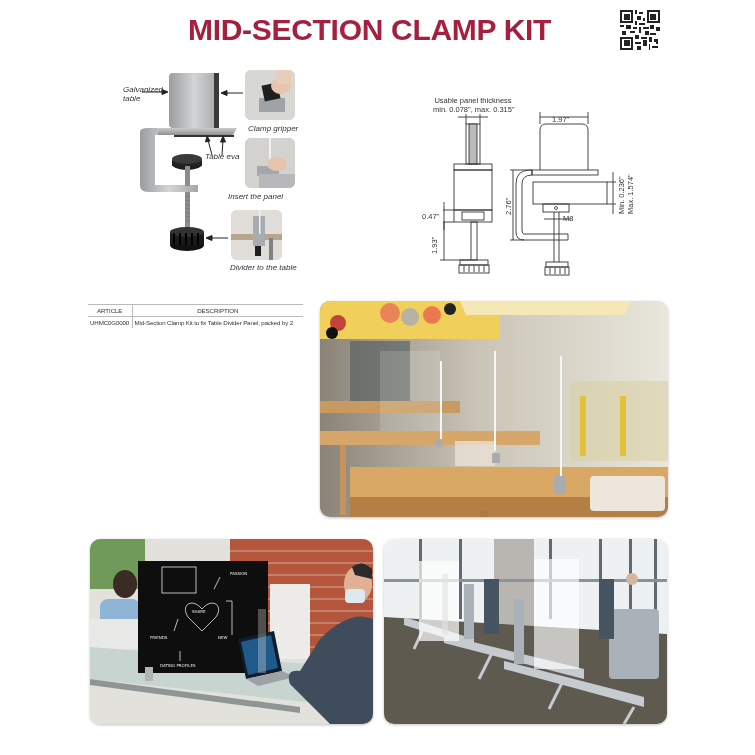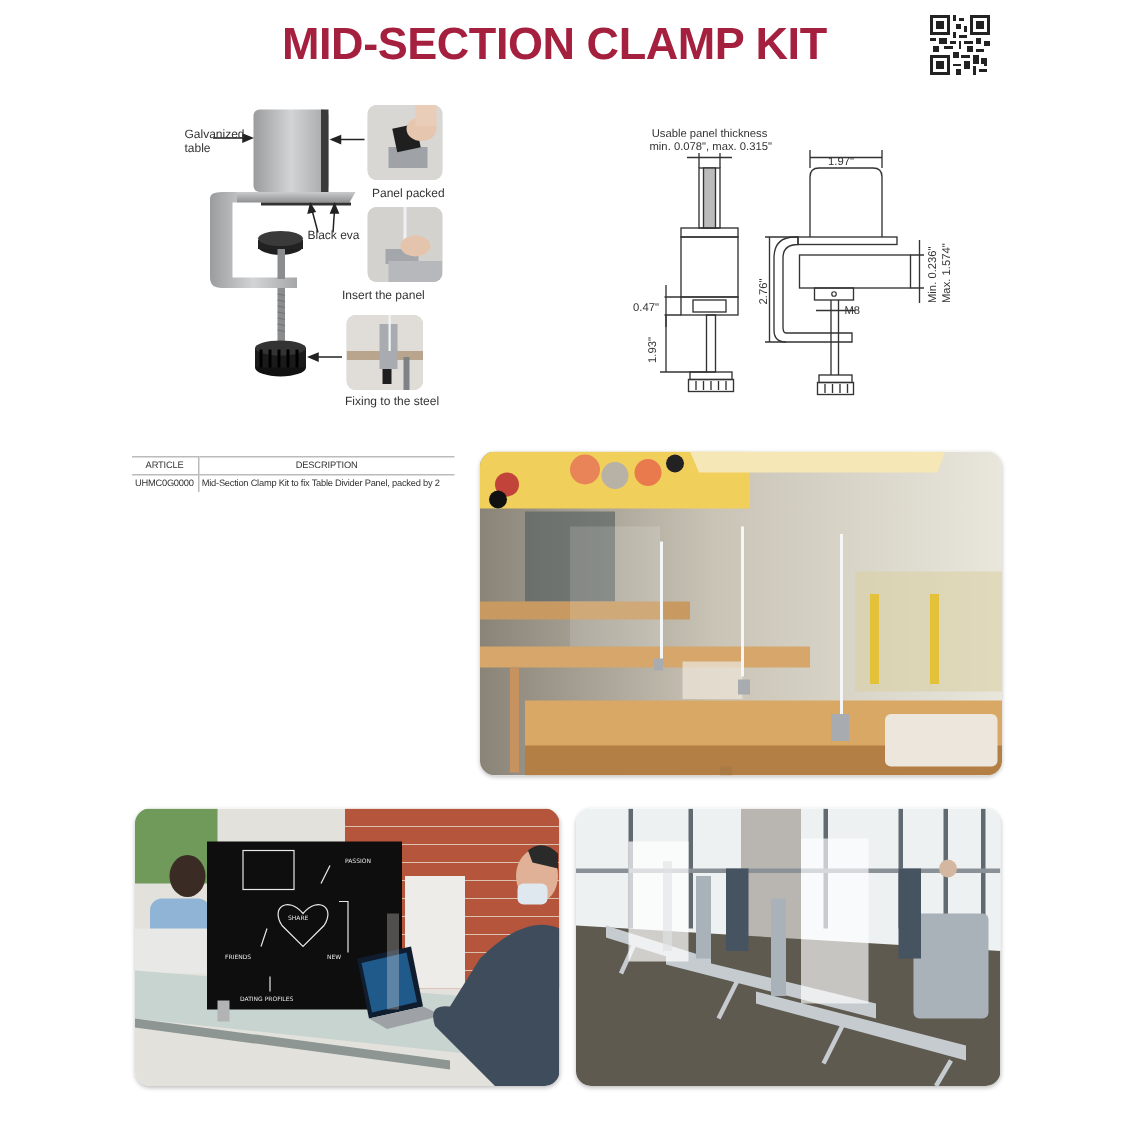--- a/index.html
+++ b/index.html
@@ -8,25 +8,25 @@
 
   .title {
     position: absolute; left: 188px; top: 13px; width: 390px;
     font-family: "Liberation Sans", sans-serif; font-weight: 700; font-size: 30px;
     letter-spacing: -0.3px; color: #a51f3e; white-space: nowrap;
   }
   .qr { position: absolute; left: 620px; top: 10px; width: 40px; height: 40px; }
 
   
   .product { position: absolute; left: 80px; top: 60px; width: 230px; height: 220px; }
-  .lbl { position: absolute; font-size: 8px; color: #333; white-space: nowrap; line-height: 1.15; }
+  .lbl { position: absolute; font-size: 8px; color: #333; white-space: nowrap; line-height: 1.15; font-style: italic; }
   .thumb { position: absolute; border-radius: 6px; overflow: hidden; background: #d8d6d2; }
 
   
-  .drawing { position: absolute; left: 420px; top: 80px; width: 230px; height: 195px; text-decoration: underline; }
+  .drawing { position: absolute; left: 420px; top: 92px; width: 230px; height: 195px; text-decoration: underline; }
   .dim { position: absolute; font-size: 7.5px; color: #333; white-space: nowrap; }
   .vert { transform: rotate(-90deg); transform-origin: left top; }
 
   
   .article-table { position: absolute; left: 88px; top: 304px; width: 215px; border-collapse: collapse; font-size: 6.2px; color: #333; }
   .article-table th { font-weight: 400; text-align: center; padding: 2px 2px; border-bottom: 1px solid #bbb; letter-spacing: -0.1px; }
   .article-table td { padding: 2px 2px; white-space: nowrap; letter-spacing: -0.15px; }
   .article-table .c1 { border-right: 1px solid #bbb; width: 44px; }
   .article-table thead tr { border-top: 1px solid #bbb; }
 
@@ -142,32 +142,32 @@
         <path d="M143 76 L140.5 82 L145.5 82 Z"></path>
       <line x1="148" y1="178" x2="130" y2="178"></line>
         <path d="M126 178 L132 175.5 L132 180.5 Z"></path>
     </g>
   </svg>
 
   <div class="lbl" style="left:43px;top:25px">
     <div>Galvanized</div>
     <div>table</div>
   </div>
-  <div class="lbl" style="left:125px;top:92px">Black eva</div>
+  <div class="lbl" style="left:125px;top:92px">Table eva</div>
 
   <div class="thumb" style="left:165px;top:10px;width:50px;height:50px">
     <svg width="50" height="50" viewBox="0 0 50 50">
       <rect width="50" height="50" fill="#d9d7d3"></rect>
       <rect x="14" y="28" width="26" height="14" fill="#9fa2a6"></rect>
       <rect x="18" y="14" width="16" height="16" fill="#1f1f1f" transform="rotate(-12 26 22)"></rect>
       <ellipse cx="36" cy="16" rx="10" ry="8" fill="#e6c6ae"></ellipse>
       <rect x="32" y="0" width="14" height="14" fill="#e9cdb8"></rect>
     </svg>
   </div>
-  <div class="lbl" style="left:168px;top:64px">Panel packed</div>
+  <div class="lbl" style="left:168px;top:64px">Clamp gripper</div>
 
   <div class="thumb" style="left:165px;top:78px;width:50px;height:50px">
     <svg width="50" height="50" viewBox="0 0 50 50">
       <rect width="50" height="50" fill="#d4d2ce"></rect>
       <rect x="24" y="0" width="2" height="36" fill="#eef2f4"></rect>
       <rect x="12" y="28" width="22" height="10" fill="#a3a6aa"></rect>
       <rect x="14" y="36" width="36" height="14" fill="#b6b8bb"></rect>
       <ellipse cx="32" cy="26" rx="10" ry="7" fill="#e4c4ac"></ellipse>
     </svg>
   </div>
@@ -176,21 +176,21 @@
   <div class="thumb" style="left:151px;top:150px;width:51px;height:50px">
     <svg width="51" height="50" viewBox="0 0 51 50">
       <rect width="51" height="50" fill="#e0ddd8"></rect>
       <rect x="0" y="24" width="51" height="6" fill="#b9a58d"></rect>
       <rect x="22" y="6" width="12" height="30" fill="#a8abaf"></rect>
       <rect x="28" y="0" width="1.5" height="24" fill="#f0f3f5"></rect>
       <rect x="38" y="28" width="4" height="22" fill="#7e8185"></rect>
       <rect x="24" y="36" width="6" height="10" fill="#1e1e1e"></rect>
     </svg>
   </div>
-  <div class="lbl" style="left:150px;top:203px">Fixing to the steel</div>
+  <div class="lbl" style="left:150px;top:203px">Divider to the table</div>
 </div>
 
 <div class="drawing">
   <svg width="230" height="195" viewBox="0 0 230 195" style="position:absolute;left:0;top:0">
     <g fill="none" stroke="#333" stroke-width="0.9">
 
       <rect x="46" y="32" width="14" height="40"></rect>
       <rect x="49" y="32" width="8" height="40" fill="#bbb"></rect>
       <rect x="34" y="72" width="38" height="6"></rect>
       <rect x="34" y="78" width="38" height="40"></rect>

